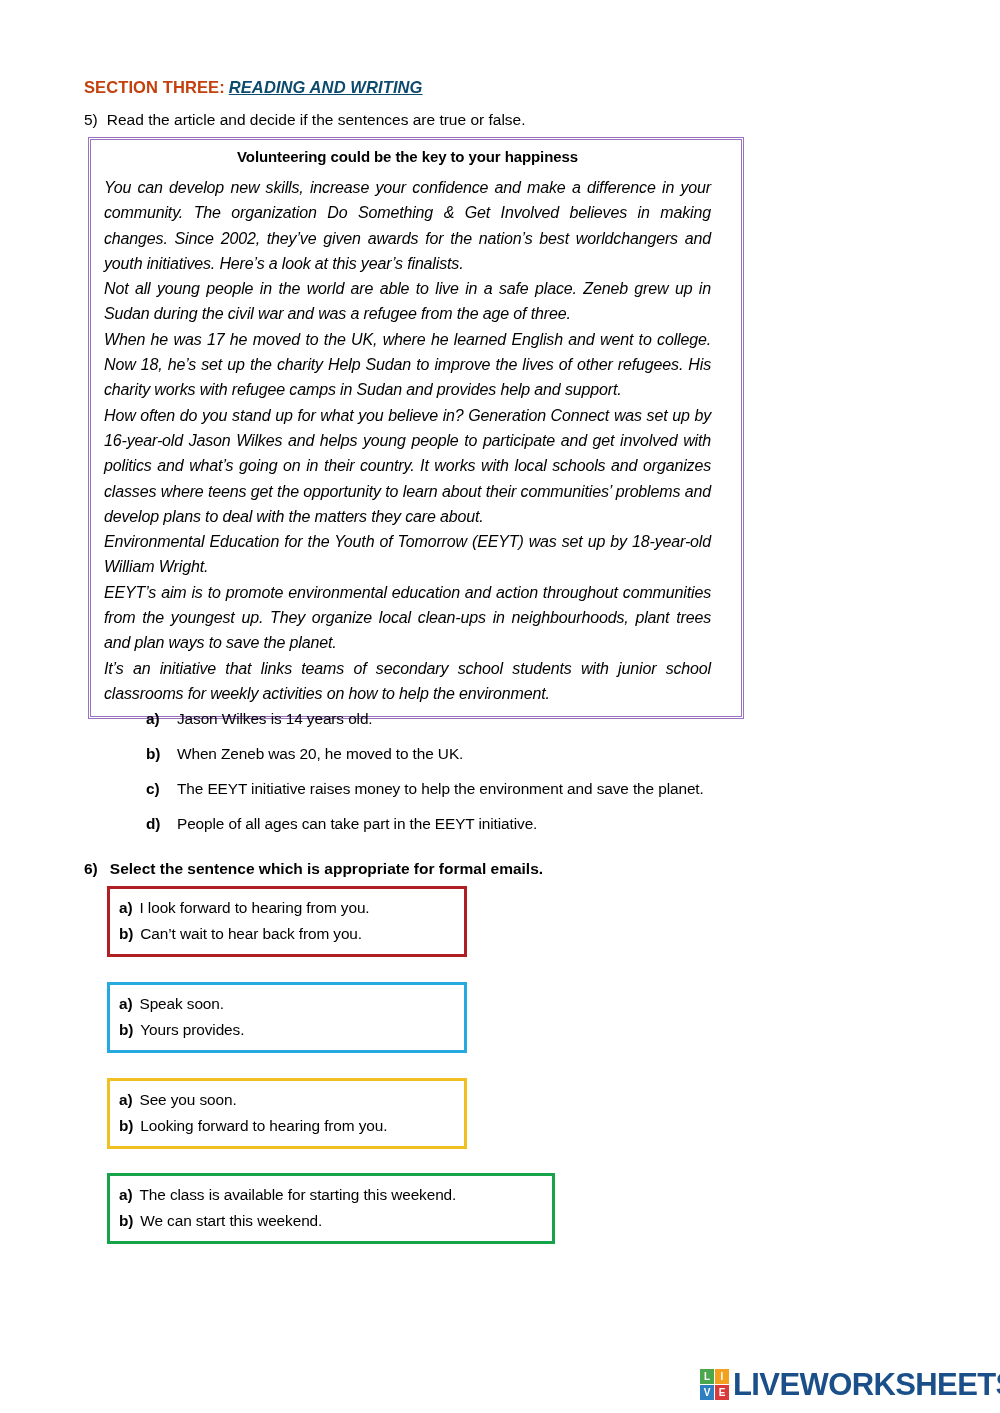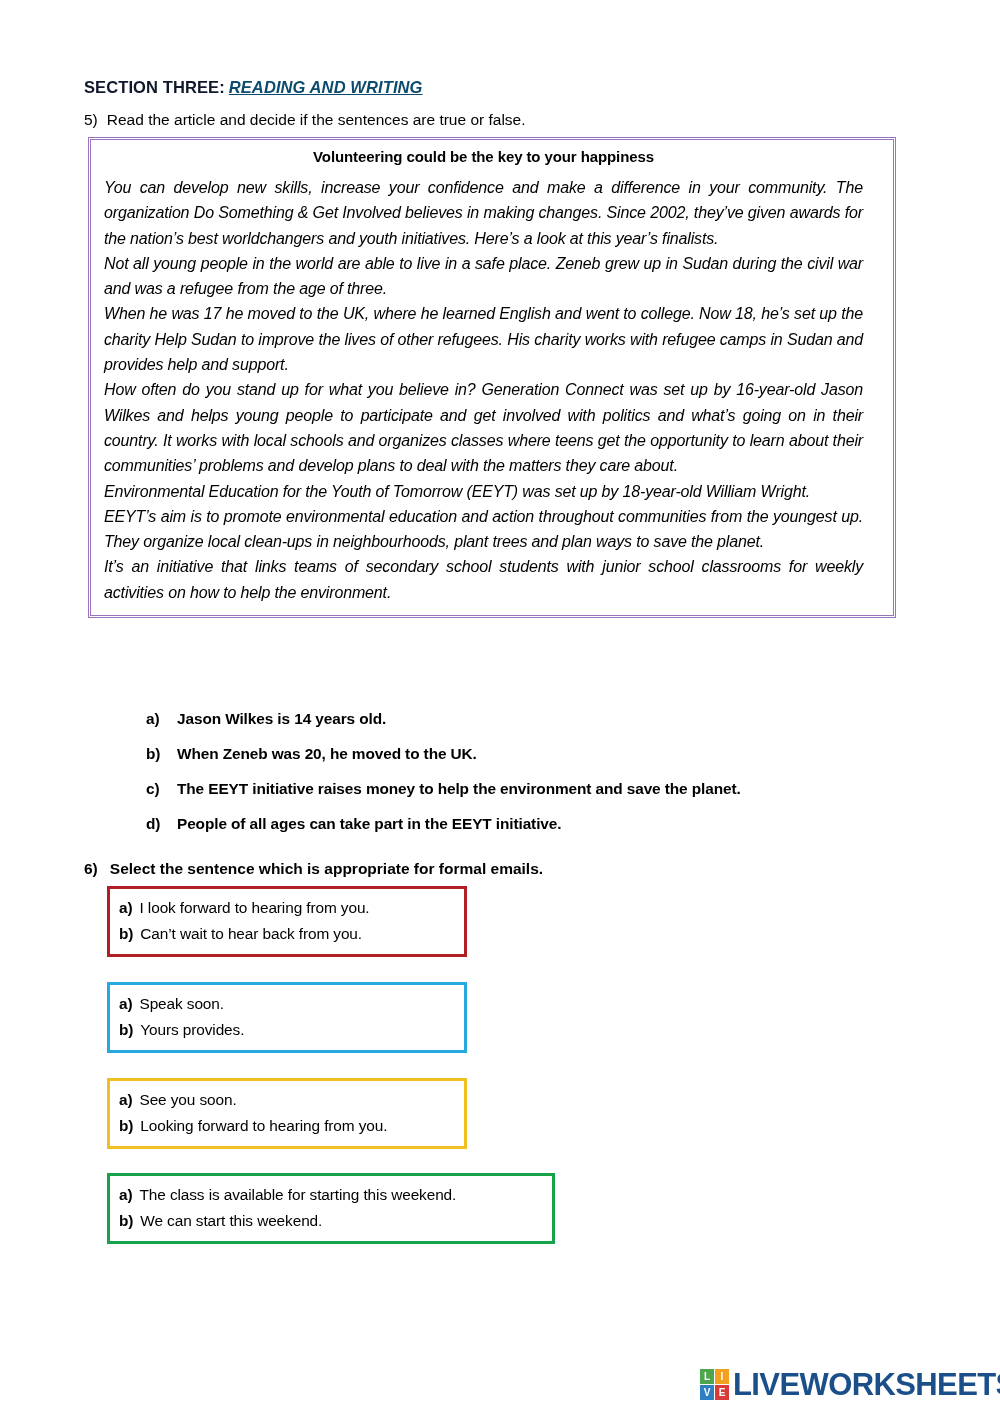--- a/index.html
+++ b/index.html
@@ -26,21 +26,21 @@
   
   .section-heading {
     position: absolute;
     left: 84px;
     top: 78px;
     font-size: 16.5px;
     font-weight: bold;
     letter-spacing: 0.1px;
     white-space: nowrap;
   }
-  .section-heading .label { color: #0f172a; }
+  .section-heading .label { color: #c2410c; }
   .section-heading .value {
     color: #1F74C4;
     font-style: italic;
     text-decoration: underline;
     margin-left: 4px;
   }
 
   
   .q5-prompt {
     position: absolute;
@@ -50,21 +50,21 @@
     font-weight: normal;
     white-space: nowrap;
   }
   .q5-prompt .num { margin-right: 9px; }
 
   
   .article-box {
     position: absolute;
     left: 88px;
     top: 137px;
-    width: 808px;
+    width: 656px;
     box-sizing: border-box;
     border: 3px double #9A73BE;
     background: #ffffff;
     padding: 7px 30px 10px 13px;
   }
   .article-title {
     text-align: center;
     font-size: 15px;
     font-weight: bold;
     margin: 1px 0 10px 0;
@@ -91,21 +91,21 @@
     align-items: baseline;
     font-size: 15.4px;
     margin-bottom: 17px;
     letter-spacing: -0.1px;
   }
   .tf-item .marker {
     font-weight: bold;
     width: 31px;
     flex: 0 0 31px;
   }
-  .tf-item .text { font-weight: bold; }
+  .tf-item .text { font-weight: normal; }
 
   
   .q6-prompt {
     position: absolute;
     left: 84px;
     top: 860px;
     font-size: 15.5px;
     font-weight: bold;
     white-space: nowrap;
   }

